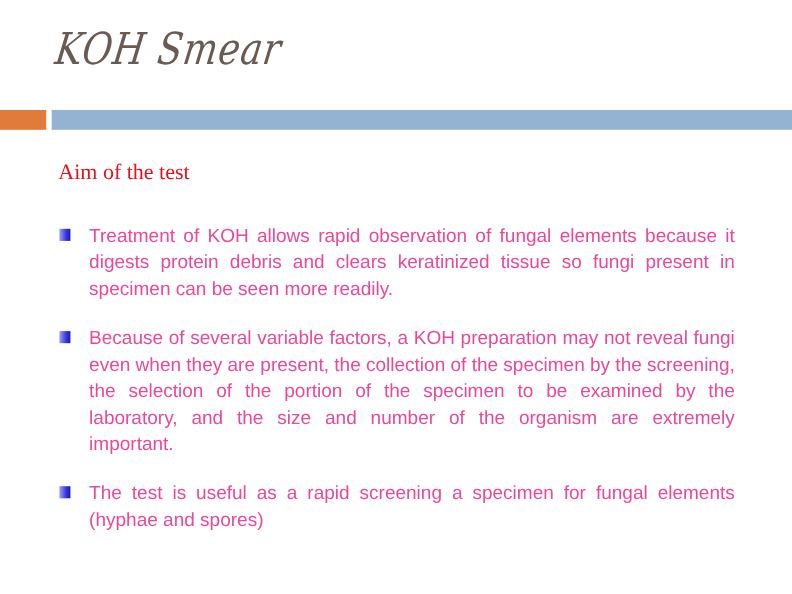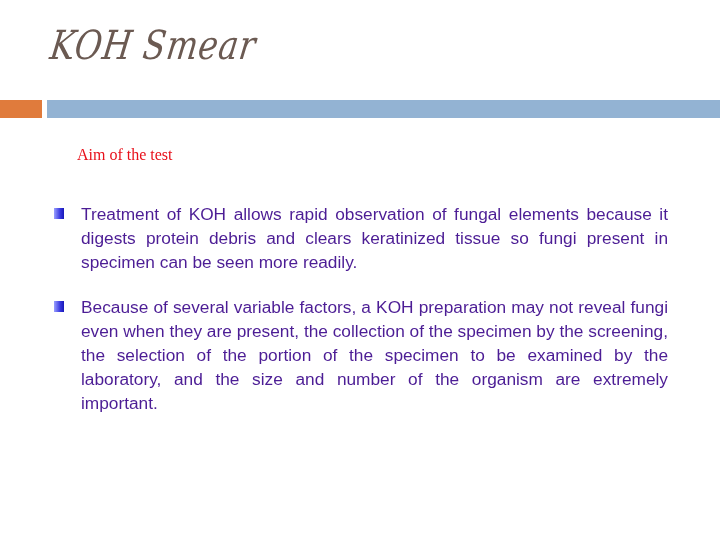--- a/index.html
+++ b/index.html
@@ -7,25 +7,25 @@
   .title {
     position:absolute; left:54px; top:22px;
     font-family:"DejaVu Serif", serif; font-style:italic; font-weight:normal;
     font-size:40px; color:#6b5a52; letter-spacing:1px;
     transform: skewX(-8deg) scaleX(0.82); transform-origin:left top;
   }
   .bar-orange { position:absolute; left:0; top:100px; width:42px; height:18px; background:#e07b3c; }
   .bar-blue { position:absolute; left:47px; top:100px; width:673px; height:18px; background:#93b3d3; }
   .subtitle {
     position:absolute; left:53px; top:146px;
-    font-family:"Liberation Serif", serif; font-size:16px; color:#e8101a;margin-left:24px;
+    font-family:"Liberation Serif", serif; font-size:20px; color:#e8101a;
   }
   .bullets { position:absolute; left:54px; top:202px; width:614px; margin:0; padding:0; list-style:none; }
   .bullet { position:relative; padding-left:27px; margin-bottom:21px;
-    font-family:"Liberation Sans", sans-serif; font-size:17.3px; line-height:24px; color:#4c1d95;
+    font-family:"Liberation Sans", sans-serif; font-size:17.3px; line-height:24px; color:#ec4899;
     text-align:justify; }
   .bullet-marker { position:absolute; left:0; top:6px; width:10px; height:11px;
     background:linear-gradient(90deg,#9aa0ff 0%,#3a3ae0 60%,#1818b8 100%); }
 </style>
 </head>
 <body>
 
 <div class="title">KOH Smear</div>
 <div class="bar-orange"></div>
 <div class="bar-blue"></div>
@@ -33,13 +33,17 @@
 
 <ul class="bullets">
   <li class="bullet">
     <span class="bullet-marker"></span>
     <span>Treatment of KOH allows rapid observation of fungal elements because it digests protein debris and clears keratinized tissue so fungi present in specimen can be seen more readily.</span>
   </li>
   <li class="bullet">
     <span class="bullet-marker"></span>
     <span>Because of several variable factors, a KOH preparation may not reveal fungi even when they are present, the collection of the specimen by the screening, the selection of the portion of the specimen to be examined by the laboratory, and the size and number of the organism are extremely important.</span>
   </li>
+  <li class="bullet">
+    <span class="bullet-marker"></span>
+    <span>The test is useful as a rapid screening a specimen for fungal elements (hyphae and spores)</span>
+  </li>
 </ul>
 
 </body></html>

